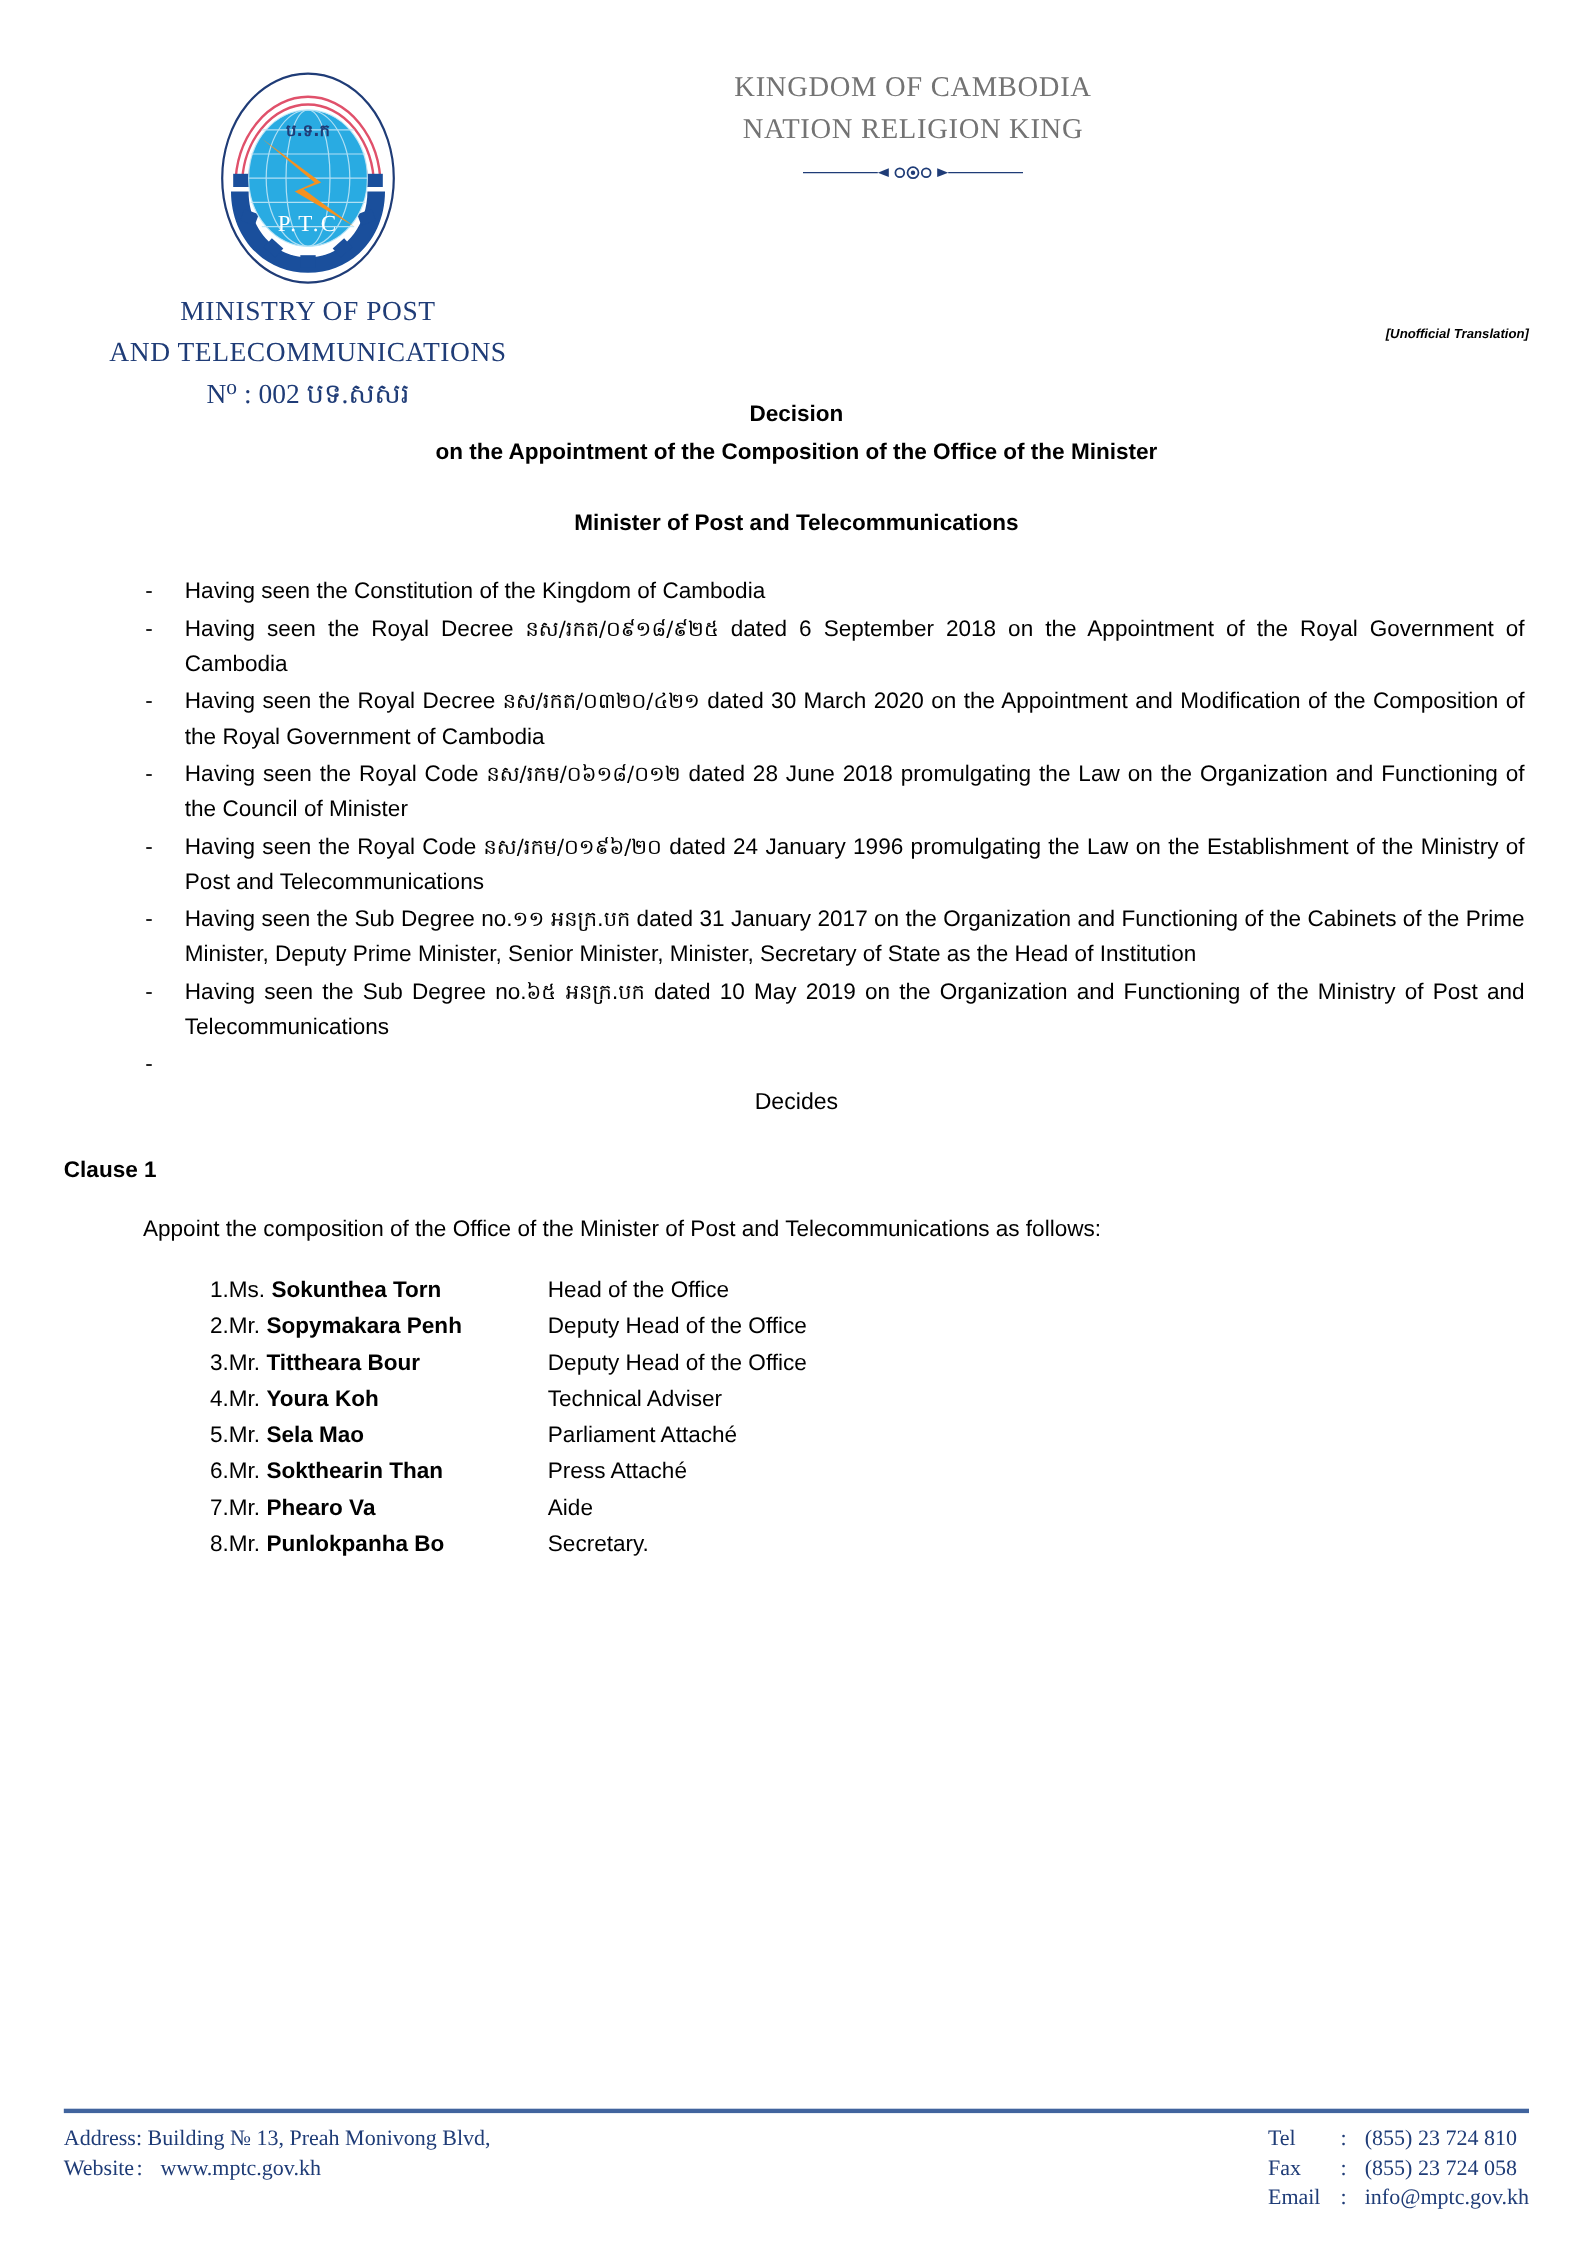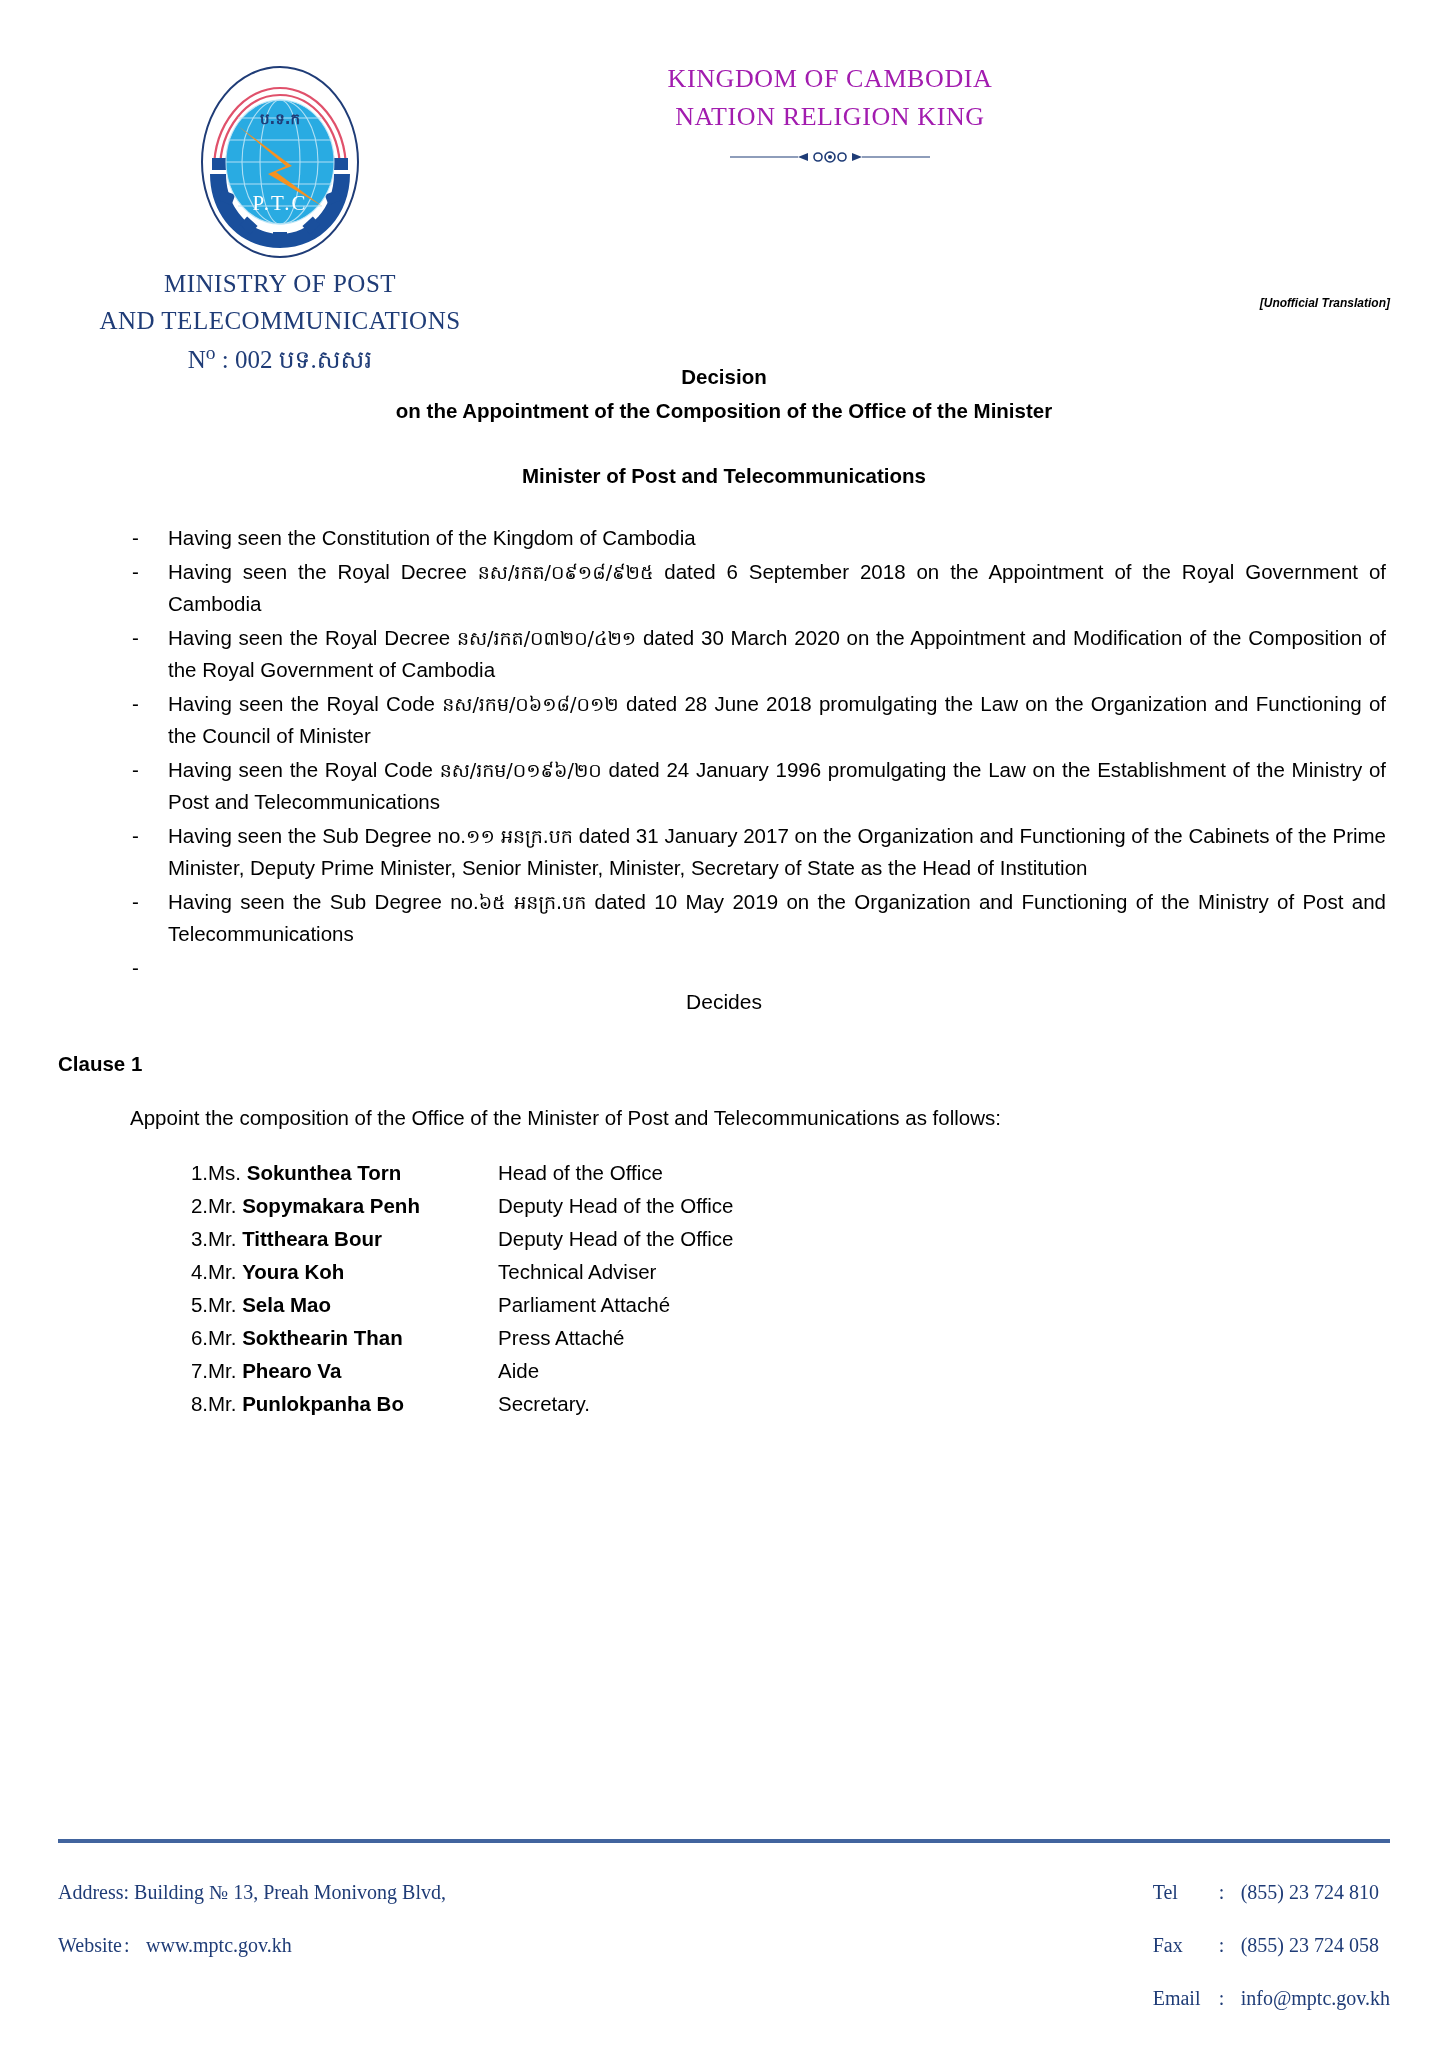--- a/index.html
+++ b/index.html
@@ -58,21 +58,21 @@
   }
   .ordinal { font-size: 0.78em; vertical-align: 0.45em; }
 
   .kingdom-block {
     position: absolute;
     left: 615px;
     top: 60px;
     width: 430px;
     text-align: center;
     font-family: "Liberation Serif", serif;
-    color: #a21caf;
+    color: #737373;
   }
   .kingdom-line {
     font-size: 26px;
     line-height: 38px;
     letter-spacing: .6px;
   }
   .divider-orn {
     margin-top: 14px;
     height: 14px;
     display: flex;
@@ -184,21 +184,21 @@
     margin-bottom: 10px;
   }
   .footer-grid {
     display: flex;
     justify-content: space-between;
     font-family: "Liberation Serif", serif;
     color: #1F3C77;
     font-size: 20px;
     line-height: 27px;
   }
-  .footer-left div, .footer-right-row { white-space: nowrap; margin-top: 26px; }
+  .footer-left div, .footer-right-row { white-space: nowrap; }
   .footer-right { margin-right: 0px; }
   .footer-right-row { display: flex; }
   .fr-label { width: 66px; }
   .fr-colon { width: 22px; }
 </style>
 </head>
 <body>
 
 <div class="page">
 

